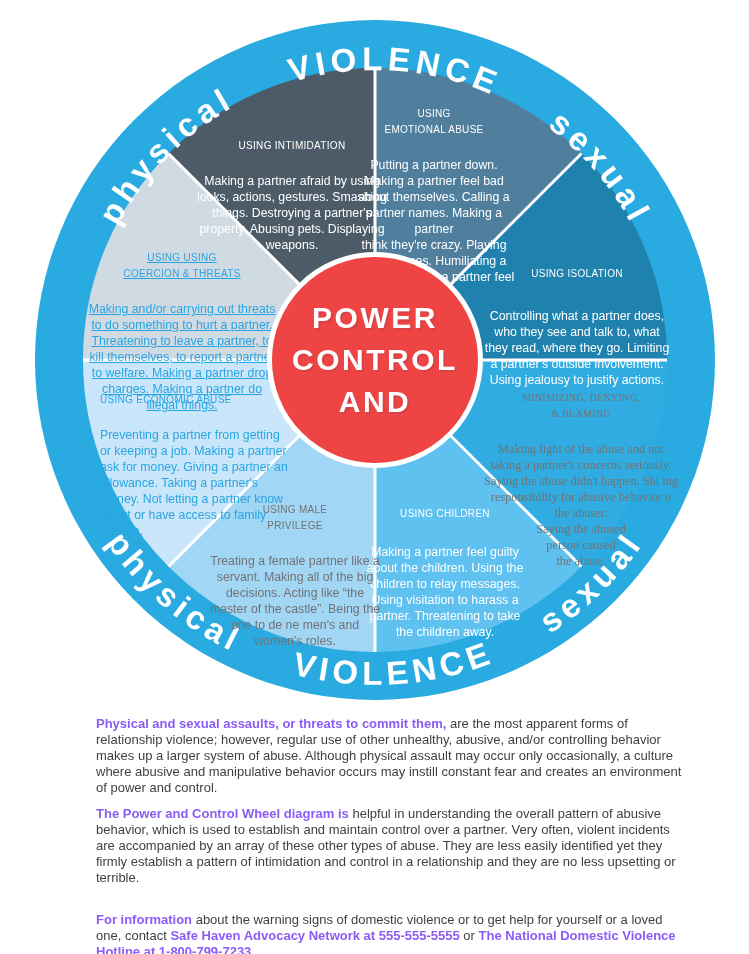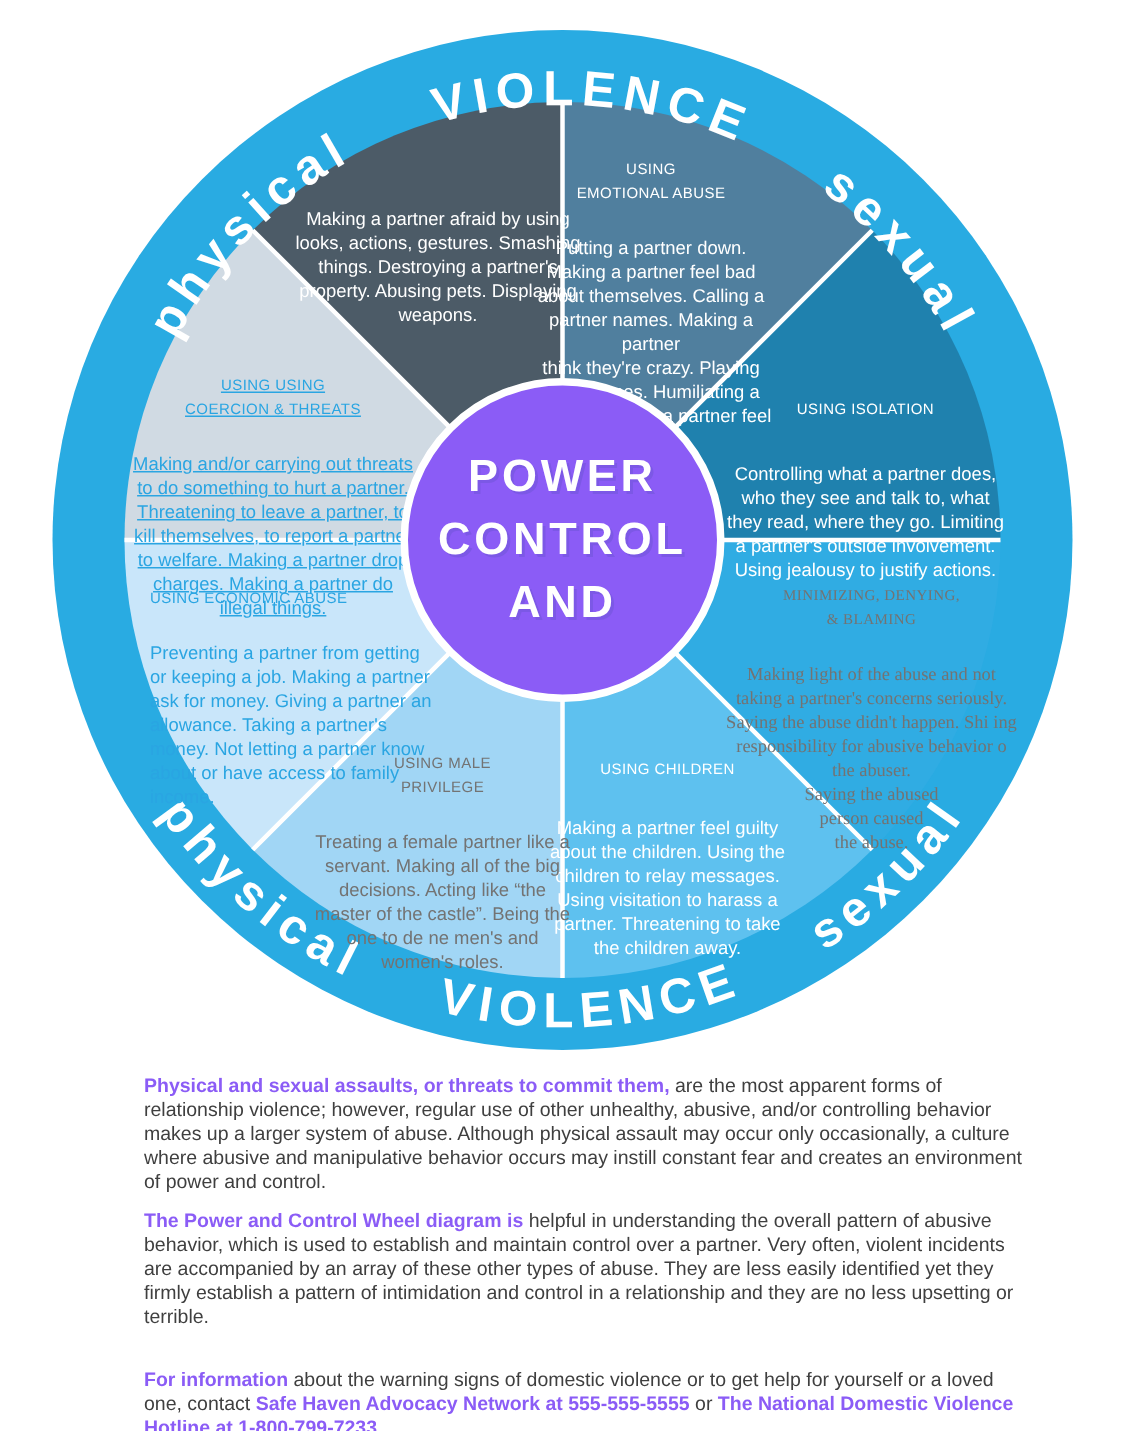--- a/index.html
+++ b/index.html
@@ -122,24 +122,25 @@
     <div class="seg-text tb-5" style="color: rgb(42, 165, 226);">
       <div class="seg-title">USING ECONOMIC ABUSE</div>
       <div class="seg-body">Preventing a partner from getting or keeping a job. Making a partner ask for money. Giving a partner an allowance. Taking a partner's money. Not letting a partner know about or have access to family income.</div>
     </div>
     <div class="seg-text tb-6" style="color: rgb(42, 165, 226); text-decoration: underline;">
       <div class="seg-title">USING USING
 COERCION &amp; THREATS</div>
       <div class="seg-body">Making and/or carrying out threats to do something to hurt a partner. Threatening to leave a partner, to kill themselves, to report a partner to welfare. Making a partner drop charges. Making a partner do illegal things.</div>
     </div>
     <div class="seg-text tb-7" style="color: rgb(255, 255, 255);">
+      <div class="seg-title">USING INTIMIDATION</div>
       <div class="seg-body">Making a partner afraid by using looks, actions, gestures. Smashing things. Destroying a partner's property. Abusing pets. Displaying weapons.</div>
     </div>
 
-    <div class="center-circle" style="background: #8b5cf6; text-align: center;">
+    <div class="center-circle" style="background: #ef4444; text-align: center;">
       <div class="center-line">POWER</div>
       <div class="center-line">CONTROL</div>
       <div class="center-line">AND</div>
     </div>
   </div>
 
   <div class="footer">
     <p class="p1"><strong>Physical and sexual assaults, or threats to commit them,</strong><span> are the most apparent forms of relationship violence; however, regular use of other unhealthy, abusive, and/or controlling behavior makes up a larger system of abuse. Although physical assault may occur only occasionally, a culture where abusive and manipulative behavior occurs may instill constant fear and creates an environment of power and control.</span></p>
     <p class="p2"><strong>The Power and Control Wheel diagram is</strong><span> helpful in understanding the overall pattern of abusive behavior, which is used to establish and maintain control over a partner. Very often, violent incidents are accompanied by an array of these other types of abuse. They are less easily identified yet they firmly establish a pattern of intimidation and control in a relationship and they are no less upsetting or terrible.</span></p>
     <p class="p3"><strong>For information</strong><span> about the warning signs of domestic violence or to get help for yourself or a loved one, contact </span><strong>Safe Haven Advocacy Network at 555-555-5555</strong><span> or </span><strong>The National Domestic Violence Hotline at 1-800-799-7233</strong><span>.</span></p>

